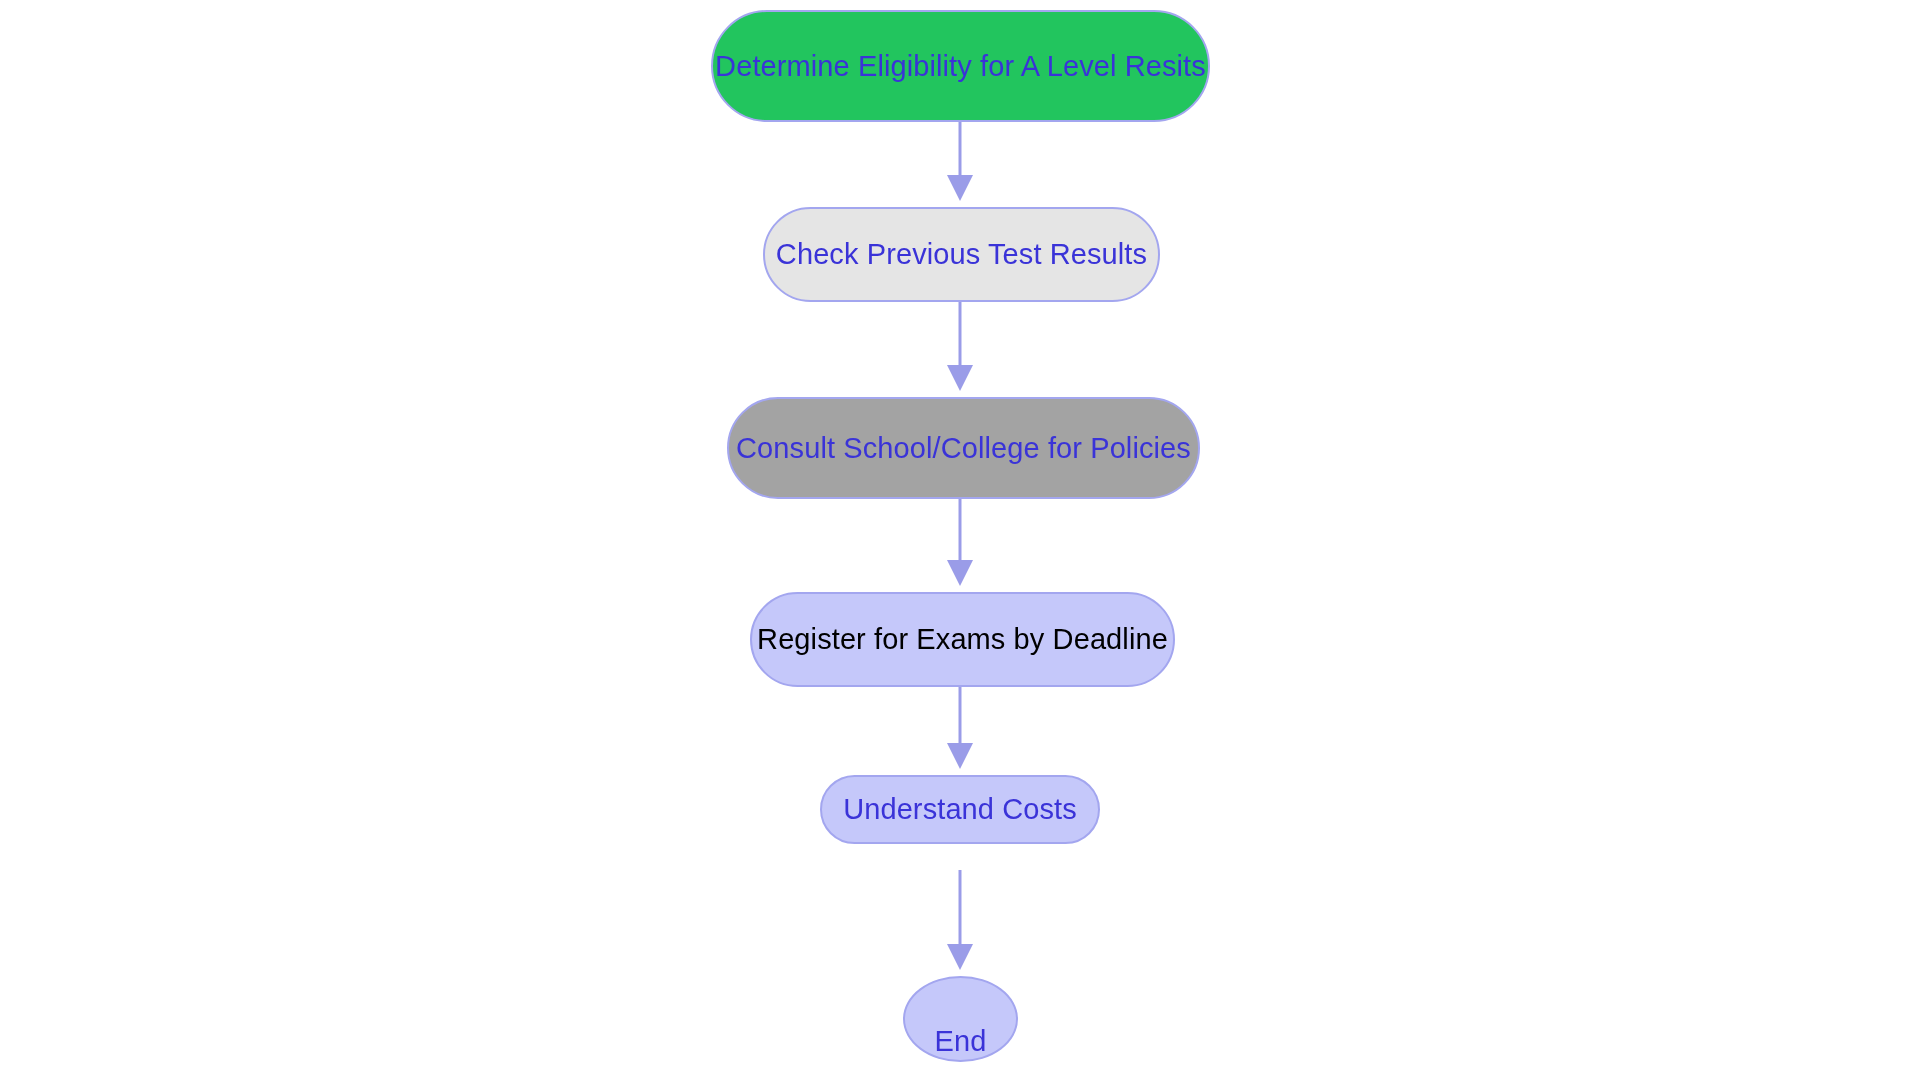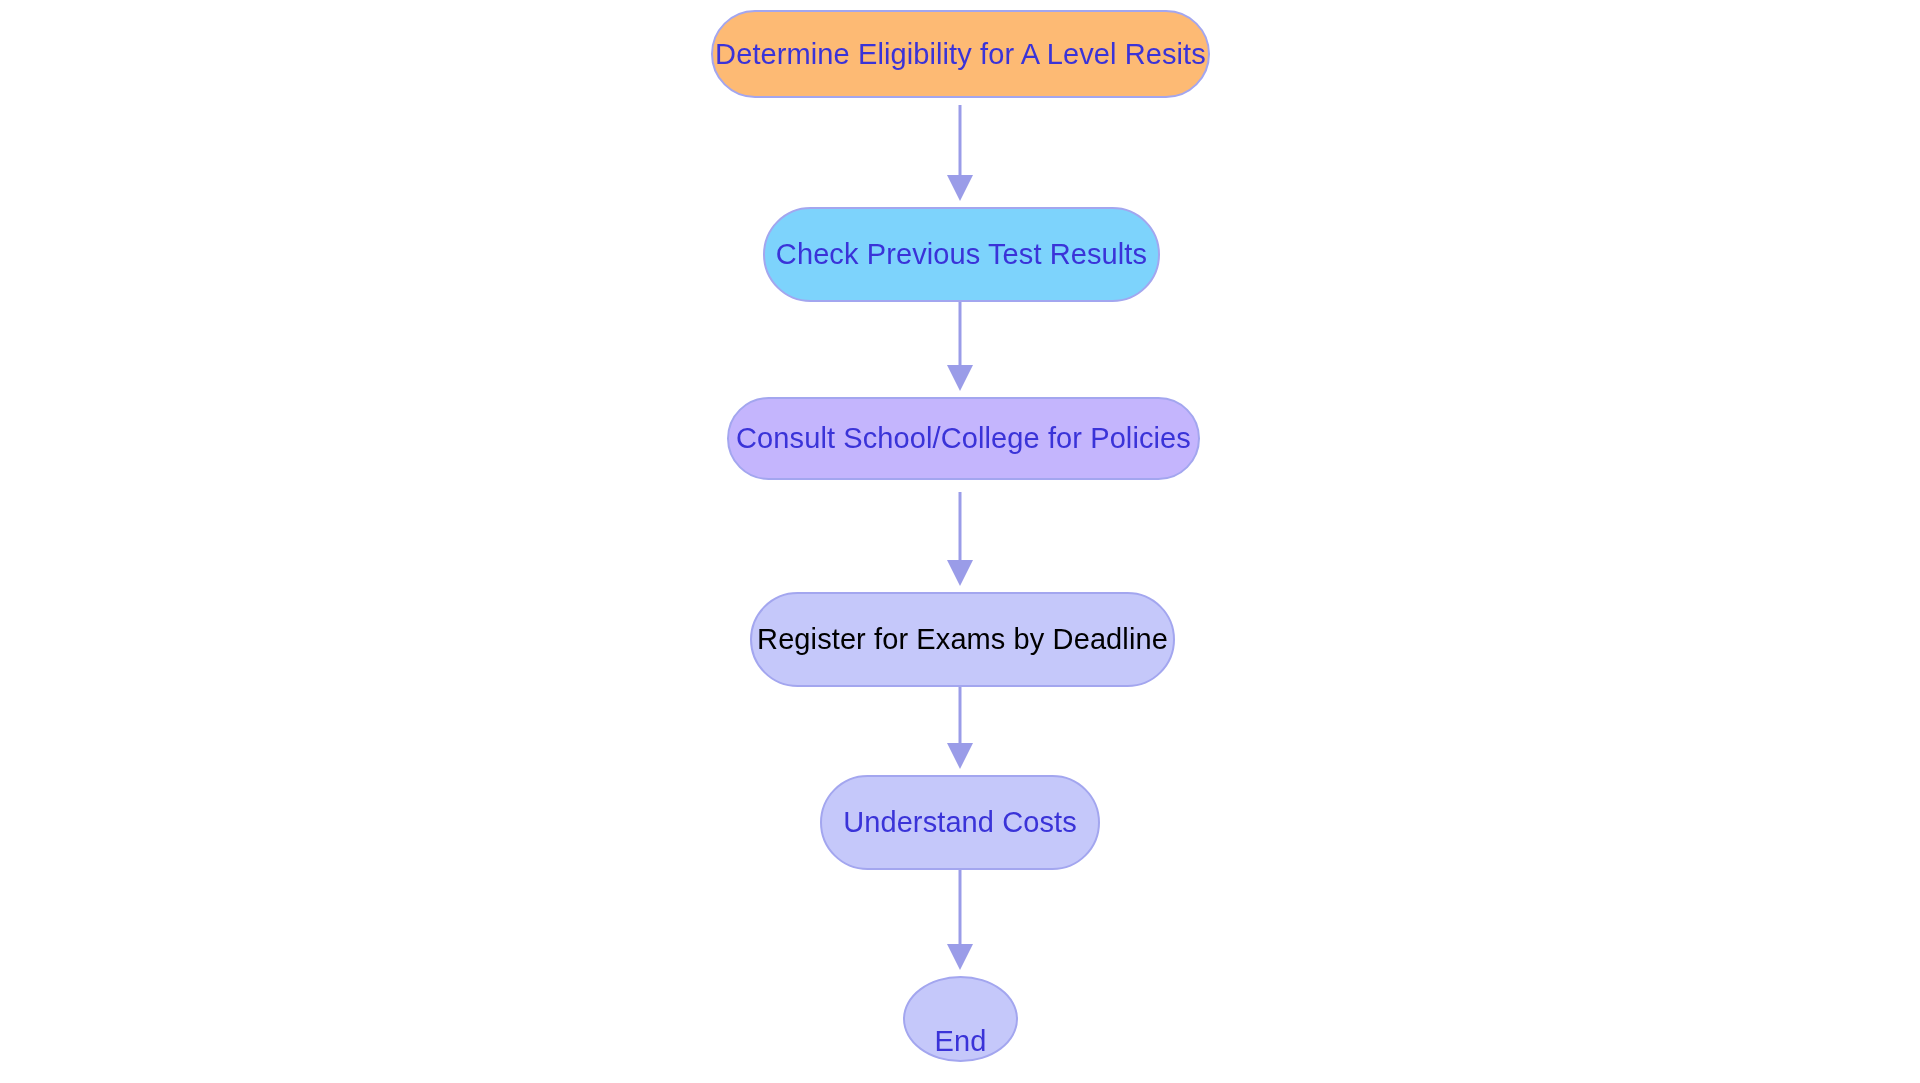--- a/index.html
+++ b/index.html
@@ -82,33 +82,33 @@
         <line x1="960" y1="687" x2="960" y2="744" stroke="#9a9ce8" stroke-width="3"></line>
         <polygon points="947,743 973,743 960,769" fill="#9a9ce8"></polygon>
       </g>
       <g>
         <line x1="960" y1="870" x2="960" y2="945" stroke="#9a9ce8" stroke-width="3"></line>
         <polygon points="947,944 973,944 960,970" fill="#9a9ce8"></polygon>
       </g>
     </svg>
 
   <div id="node-layer">
-      <div class="node" style="left: 711px; top: 10px; width: 499px; height: 88px; background: #fdba74; border-color: rgb(163, 166, 239);">
+      <div class="node" style="left: 711px; top: 10px; width: 499px; height: 112px; background: #22c55e; border-color: rgb(163, 166, 239);">
         <span class="node-label" style="color: rgb(58, 51, 216);">Determine Eligibility for A Level Resits</span>
       </div>
-      <div class="node" style="left: 763px; top: 207px; width: 397px; height: 95px; background: #7dd3fc; border-color: rgb(163, 166, 239);">
+      <div class="node" style="left: 763px; top: 207px; width: 397px; height: 95px; background: #e5e5e5; border-color: rgb(163, 166, 239);">
         <span class="node-label" style="color: rgb(58, 51, 216);">Check Previous Test Results</span>
       </div>
-      <div class="node" style="left: 727px; top: 397px; width: 473px; height: 83px; background: #c4b5fd; border-color: rgb(163, 166, 239);">
+      <div class="node" style="left: 727px; top: 397px; width: 473px; height: 102px; background: #a3a3a3; border-color: rgb(163, 166, 239);">
         <span class="node-label" style="color: rgb(58, 51, 216);">Consult School/College for Policies</span>
       </div>
       <div class="node" style="left: 750px; top: 592px; width: 425px; height: 95px; background: rgb(197, 200, 250); border-color: rgb(163, 166, 239);">
         <span class="node-label" style="color: #000000;">Register for Exams by Deadline</span>
       </div>
-      <div class="node" style="left: 820px; top: 775px; width: 280px; height: 95px; background: rgb(197, 200, 250); border-color: rgb(163, 166, 239); text-align: right;">
+      <div class="node" style="left: 820px; top: 775px; width: 280px; height: 69px; background: rgb(197, 200, 250); border-color: rgb(163, 166, 239); text-align: right;">
         <span class="node-label" style="color: rgb(58, 51, 216);">Understand Costs</span>
       </div>
       <div class="node terminal" style="left: 903px; top: 976px; width: 115px; height: 86px; background: rgb(197, 200, 250); border-color: rgb(163, 166, 239);">
         <span class="node-label" style="color: rgb(58, 51, 216); margin-top: 44px;">End</span>
       </div>
     </div>
 
 </div>
 
 </body></html>

